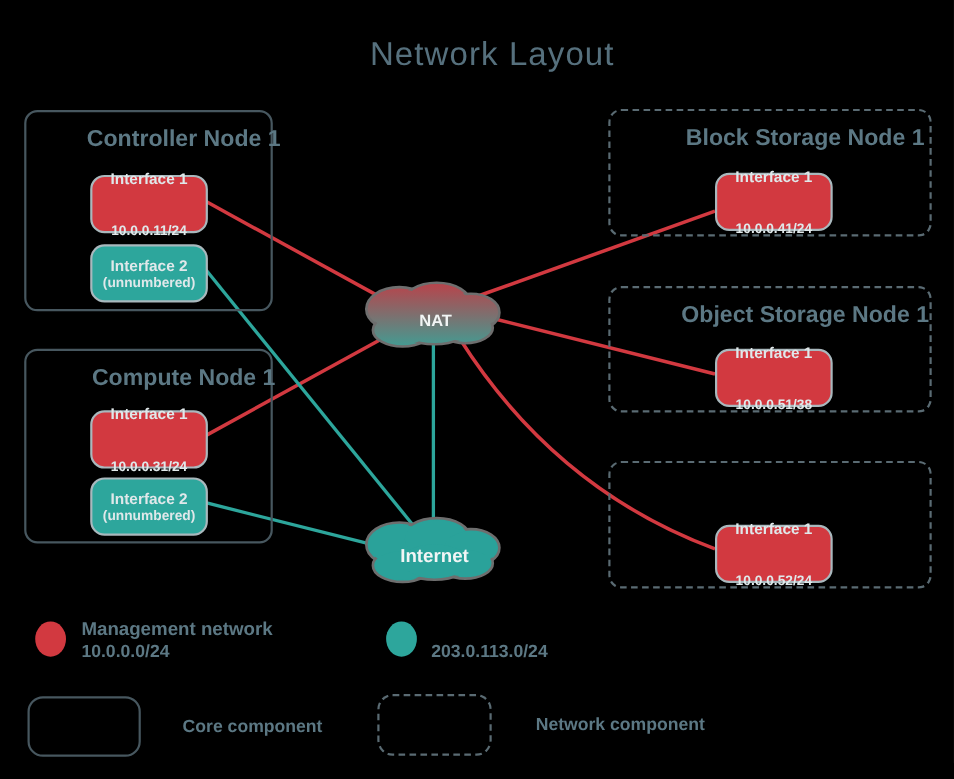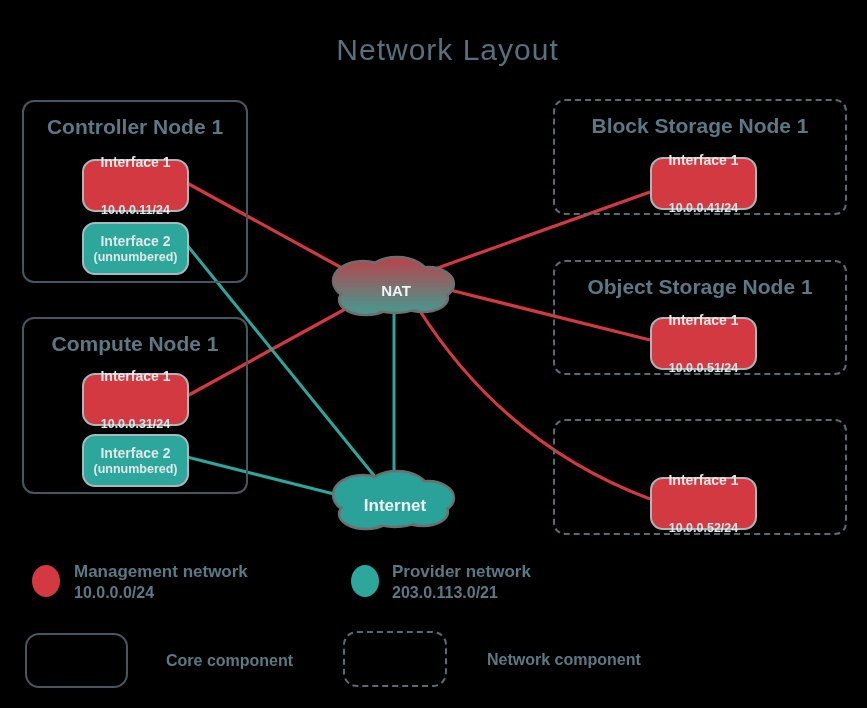--- a/index.html
+++ b/index.html
@@ -34,21 +34,21 @@
     font-family:"Liberation Sans",sans-serif;font-weight:bold;
     fill:#f2f5f5;text-anchor:middle;
   }
   .node{
     position:absolute;border:2px solid var(--core-border);
     border-radius:12px;box-sizing:border-box;
   }
   .node.optional{border-style:dashed;border-color:var(--optional-border);}
   .node-title{
     position:absolute;left:0;top:13px;width:100%;text-align:center;
-    font-size:21px;font-weight:bold;color:var(--slate);
+    font-size:21px;font-weight:bold;color:var(--slate);padding-left:32px;
   }
   .iface{
     position:absolute;width:107px;height:53px;box-sizing:border-box;
     border:2px solid var(--iface-border);border-radius:13px;
     display:flex;flex-direction:column;justify-content:center;align-items:center;
     color:var(--iface-text);text-align:center;
   }
   .iface.red{background:var(--management-red);gap:32px;}
   .iface.teal{background:var(--provider-teal);align-items:center;}
   .iface-name{font-size:14px;font-weight:bold;line-height:17px;}
@@ -176,38 +176,37 @@
     <div class="iface red" style="left:95px;top:56px">
       <span class="iface-name">Interface 1</span>
       <span class="iface-detail">10.0.0.41/24</span>
     </div>
   </div>
 
   <div class="node optional" style="left:553px;top:260px;width:294px;height:115px">
     <div class="node-title">Object Storage Node 1</div>
     <div class="iface red" style="left:95px;top:55px">
       <span class="iface-name">Interface 1</span>
-      <span class="iface-detail">10.0.0.51/24</span>
+      <span class="iface-detail">10.0.0.51/38</span>
     </div>
   </div>
 
   <div class="node optional" style="left:553px;top:419px;width:294px;height:116px">
     <div class="iface red" style="left:95px;top:56px">
       <span class="iface-name">Interface 1</span>
       <span class="iface-detail">10.0.0.52/24</span>
     </div>
   </div>
 
   <span class="dot red" style="left:32px;top:565px"></span>
   <div class="legend-label" style="left:74px;top:562px">Management network</div>
   <div class="legend-sub" style="left:74px;top:584px">10.0.0.0/24</div>
 
   <span class="dot teal" style="left:351px;top:565px"></span>
-  <div class="legend-label" style="left:392px;top:562px">Provider network</div>
-  <div class="legend-sub" style="left:392px;top:584px">203.0.113.0/21</div>
+  <div class="legend-sub" style="left:392px;top:584px">203.0.113.0/24</div>
 
   <div class="legend-box" style="left:25px;top:633px;width:103px;height:55px"></div>
   <div class="component-label" style="left:138px;top:652px">Core component</div>
 
   <div class="legend-box dashed" style="left:343px;top:631px;width:104px;height:56px"></div>
   <div class="component-label" style="left:459px;top:651px">Network component</div>
 
 
 </div>
 

